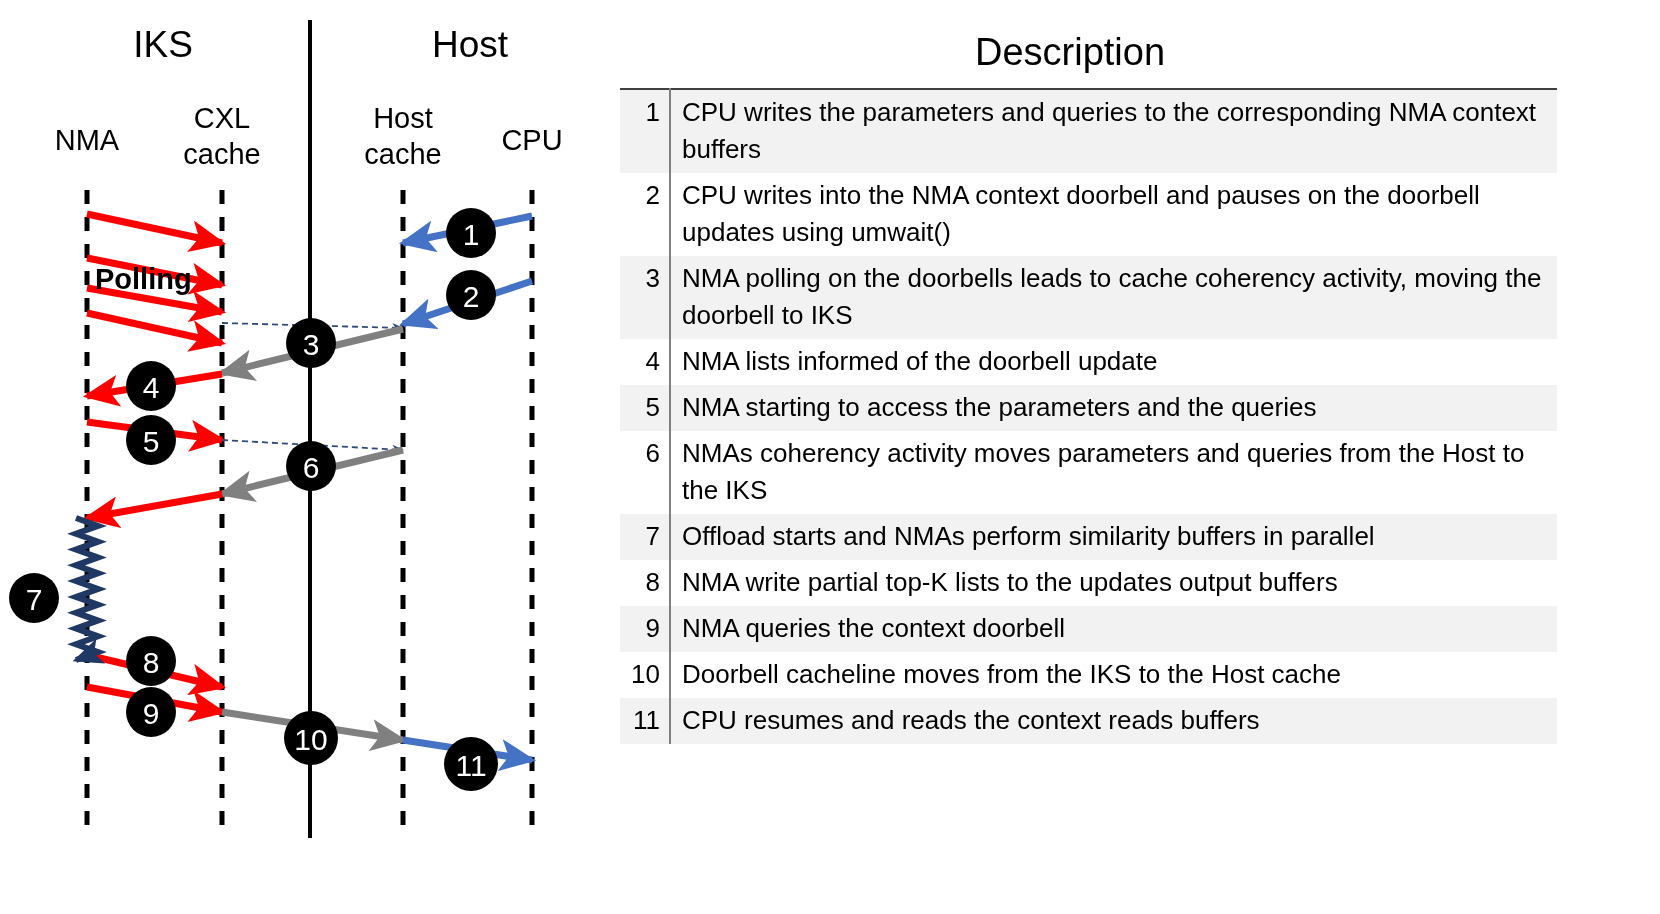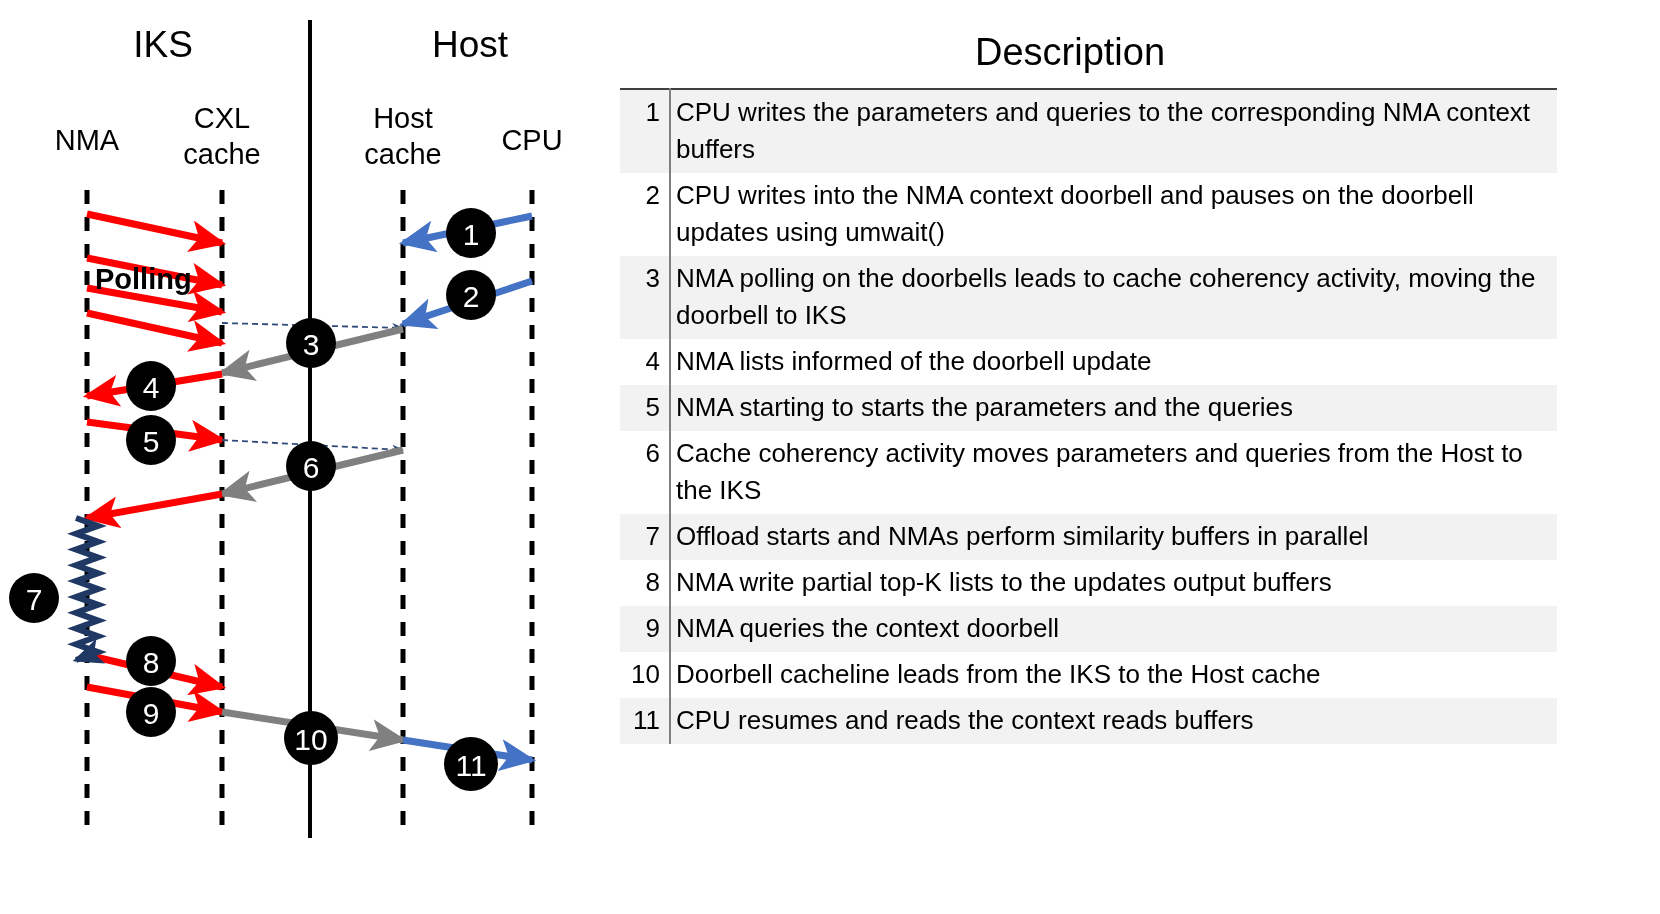--- a/index.html
+++ b/index.html
@@ -98,21 +98,21 @@
   #desc-table td.num {
     width: 40px;
     text-align: right;
     padding: 4px 9px 5px 0;
     font-size: 26px;
     line-height: 37px;
     border-right: 2px solid #7f7f7f;
     white-space: nowrap;
   }
   #desc-table td.txt {
-    padding: 4px 6px 5px 5px;
+    padding: 4px 6px 5px 11px;
     font-size: 26px;
     line-height: 37px;
   }
 </style>
 </head>
 <body>
 
 <div id="root">
 
   <div id="diagram-panel">
@@ -248,41 +248,41 @@
           <tr class="shade">
             <td class="num">3</td>
             <td class="txt">NMA polling on the doorbells leads to cache coherency activity, moving the doorbell to IKS</td>
           </tr>
           <tr>
             <td class="num">4</td>
             <td class="txt">NMA lists informed of the doorbell update</td>
           </tr>
           <tr class="shade">
             <td class="num">5</td>
-            <td class="txt">NMA starting to starts the parameters and the queries</td>
+            <td class="txt">NMA starting to access the parameters and the queries</td>
           </tr>
           <tr>
             <td class="num">6</td>
-            <td class="txt">Cache coherency activity moves parameters and queries from the Host to the IKS</td>
+            <td class="txt">NMAs coherency activity moves parameters and queries from the Host to the IKS</td>
           </tr>
           <tr class="shade">
             <td class="num">7</td>
             <td class="txt">Offload starts and NMAs perform similarity buffers in parallel</td>
           </tr>
           <tr>
             <td class="num">8</td>
             <td class="txt">NMA write partial top-K lists to the updates output buffers</td>
           </tr>
           <tr class="shade">
             <td class="num">9</td>
             <td class="txt">NMA queries the context doorbell</td>
           </tr>
           <tr>
             <td class="num">10</td>
-            <td class="txt">Doorbell cacheline leads from the IKS to the Host cache</td>
+            <td class="txt">Doorbell cacheline moves from the IKS to the Host cache</td>
           </tr>
           <tr class="shade">
             <td class="num">11</td>
             <td class="txt">CPU resumes and reads the context reads buffers</td>
           </tr>
         </tbody>
     </table>
   </div>
 
 </div>

